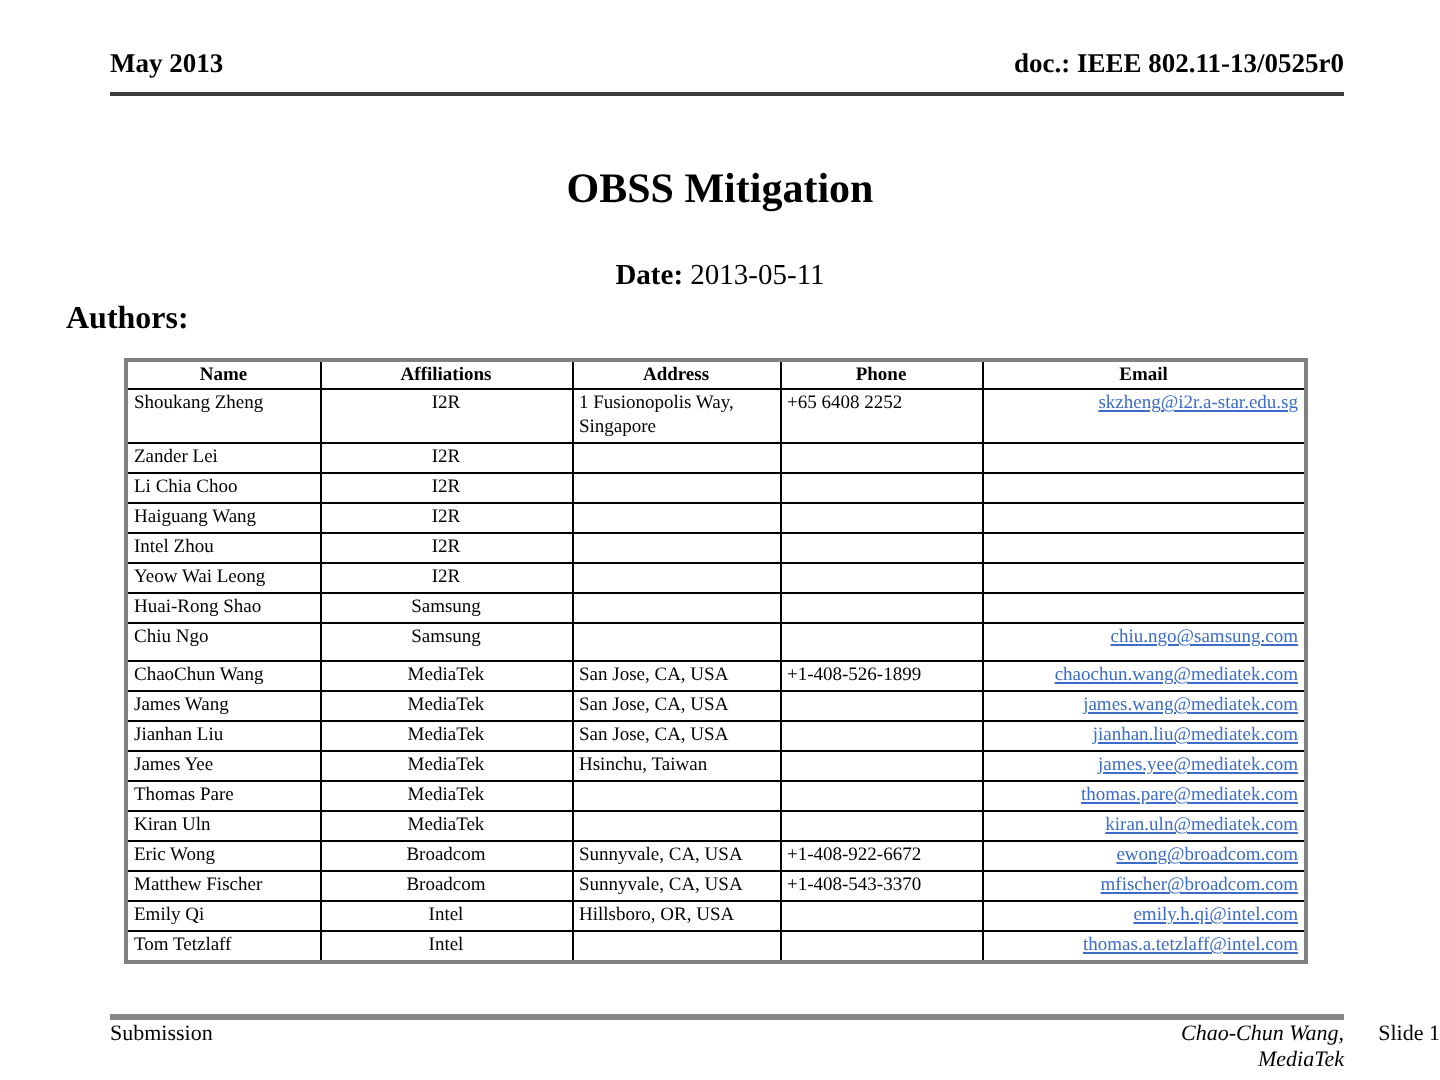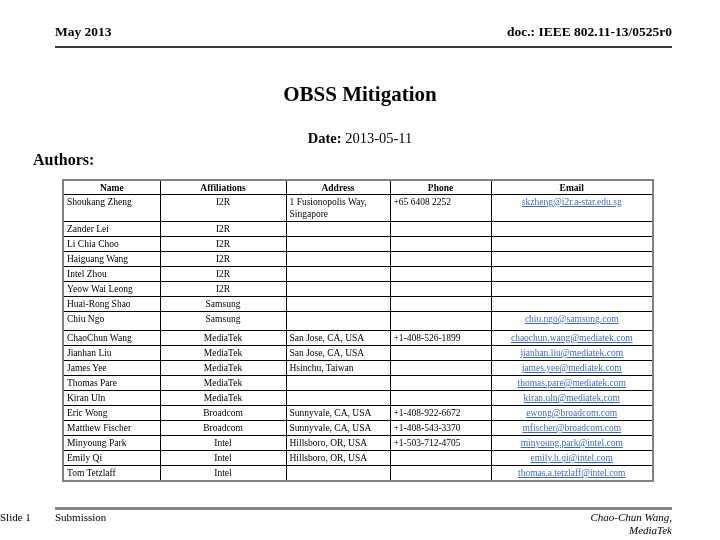--- a/index.html
+++ b/index.html
@@ -51,37 +51,37 @@
     white-space: normal;
   }
   table.authors-tbl th {
     font-weight: bold; text-align: center; height: 13px; vertical-align: middle;
     padding: 0 16px;
   }
   td.c-name  { text-align: left; padding-left: 5px; }
   td.c-aff   { text-align: center; }
   td.c-addr  { text-align: left; padding-left: 4px; }
   td.c-phone { text-align: left; padding-left: 7px; }
-  td.c-email { text-align: center; padding-left: 6px; margin-top: 44px; }
+  td.c-email { text-align: right; padding-left: 6px; margin-top: 44px; }
   tr.r-normal { height: 14px; }
   tr.r-tall   { height: 19px; padding-left: 42px; }
   tr.r-first  { height: 27px; }
   .email-link { font-size: 9.5px; }
   .email-link:not(:empty) {
     color: var(--link-blue);
     text-decoration: underline;
     cursor: pointer;
   }
   
   .ftr-rule {
     position: absolute; left: 55px; top: 507px; width: 617px; height: 3px;
     background: var(--rule-gray);
   }
   .ftr-left  { position: absolute; left: 55px;  top: 511px; font-size: 11px; }
-  .ftr-center{ position: absolute; left: 0; top: 511px; width: 720px; text-align: left; font-size: 11px; }
+  .ftr-center{ position: absolute; left: 0; top: 511px; width: 720px; text-align: right; font-size: 11px; }
   .ftr-right { position: absolute; right: 48px; top: 511px; width: 200px; text-align: right; font-size: 11px; line-height: 13px; font-style: italic; }
 </style>
 </head>
 <body>
 
 <div class="slide">
 
   <div class="hdr">
     <span>May 2013</span>
     <span>doc.: IEEE 802.11-13/0525r0</span>
@@ -190,20 +190,29 @@
         <tr class="r-normal">
     <td class="c-name">ChaoChun Wang</td>
     <td class="c-aff">MediaTek</td>
     <td class="c-addr">San Jose, CA, USA</td>
     <td class="c-phone">+1-408-526-1899</td>
     <td class="c-email">
       <span class="email-link">chaochun.wang@mediatek.com</span>
     </td>
   </tr>
         <tr class="r-normal">
+    <td class="c-name">James Wang</td>
+    <td class="c-aff">MediaTek</td>
+    <td class="c-addr">San Jose, CA, USA</td>
+    <td class="c-phone"></td>
+    <td class="c-email">
+      <span class="email-link">james.wang@mediatek.com</span>
+    </td>
+  </tr>
+        <tr class="r-normal">
     <td class="c-name">Jianhan Liu</td>
     <td class="c-aff">MediaTek</td>
     <td class="c-addr">San Jose, CA, USA</td>
     <td class="c-phone"></td>
     <td class="c-email">
       <span class="email-link">jianhan.liu@mediatek.com</span>
     </td>
   </tr>
         <tr class="r-normal">
     <td class="c-name">James Yee</td>
@@ -241,29 +250,20 @@
       <span class="email-link">ewong@broadcom.com</span>
     </td>
   </tr>
         <tr class="r-normal">
     <td class="c-name">Matthew Fischer</td>
     <td class="c-aff">Broadcom</td>
     <td class="c-addr">Sunnyvale, CA, USA</td>
     <td class="c-phone">+1-408-543-3370</td>
     <td class="c-email">
       <span class="email-link">mfischer@broadcom.com</span>
-    </td>
-  </tr>
-        <tr class="r-normal">
-    <td class="c-name">Minyoung Park</td>
-    <td class="c-aff">Intel</td>
-    <td class="c-addr">Hillsboro, OR, USA</td>
-    <td class="c-phone">+1-503-712-4705</td>
-    <td class="c-email">
-      <span class="email-link">minyoung.park@intel.com</span>
     </td>
   </tr>
         <tr class="r-normal">
     <td class="c-name">Emily Qi</td>
     <td class="c-aff">Intel</td>
     <td class="c-addr">Hillsboro, OR, USA</td>
     <td class="c-phone"></td>
     <td class="c-email">
       <span class="email-link">emily.h.qi@intel.com</span>
     </td>

